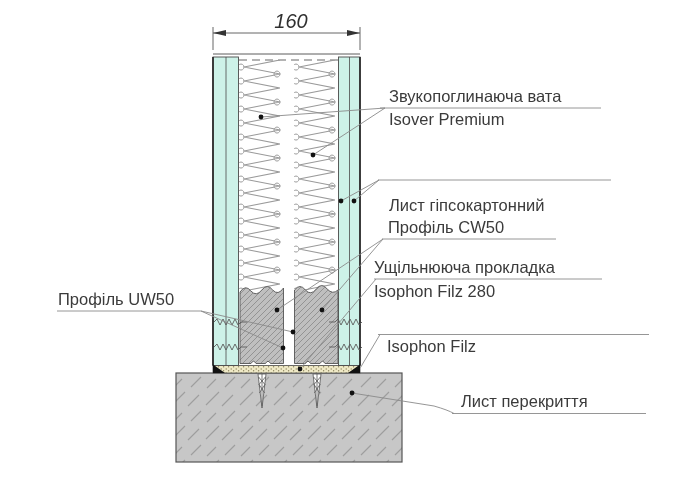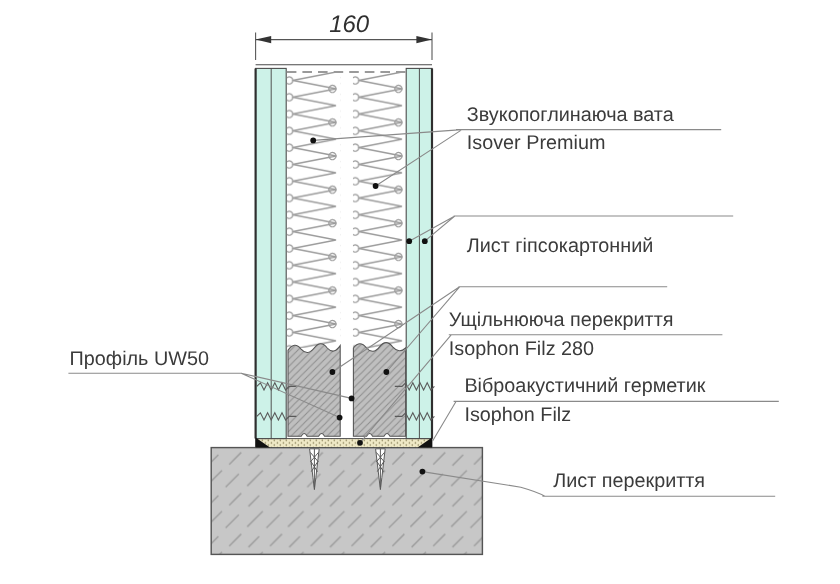--- a/index.html
+++ b/index.html
@@ -145,23 +145,23 @@
     </g>
   </svg>
 
   <div class="dim" style="left:256px;top:10px;">160</div>
 
   <div class="lbl" style="left:389px;top:87px;">Звукопоглинаюча вата</div>
   <div class="lbl" style="left:389px;top:110px;">Isover Premium</div>
 
   <div class="lbl" style="left:389px;top:173px;margin-top:23px;">Лист гіпсокартонний</div>
 
+  <div class="lbl" style="left:388px;top:218px;">Профіль CW50</div>
 
-  <div class="lbl" style="left:374px;top:258px;">Ущільнююча перекриття</div>
+  <div class="lbl" style="left:374px;top:258px;">Ущільнююча прокладка</div>
   <div class="lbl" style="left:374px;top:282px;">Isophon Filz 280</div>
 
-  <div class="lbl" style="left:387px;top:313px;">Віброакустичний герметик</div>
   <div class="lbl" style="left:387px;top:337px;">Isophon Filz</div>
 
   <div class="lbl" style="left:461px;top:392px;">Лист перекриття</div>
 
   <div class="lbl" style="left:58px;top:290px;">Профіль UW50</div>
 </div>
 
 </body></html>

